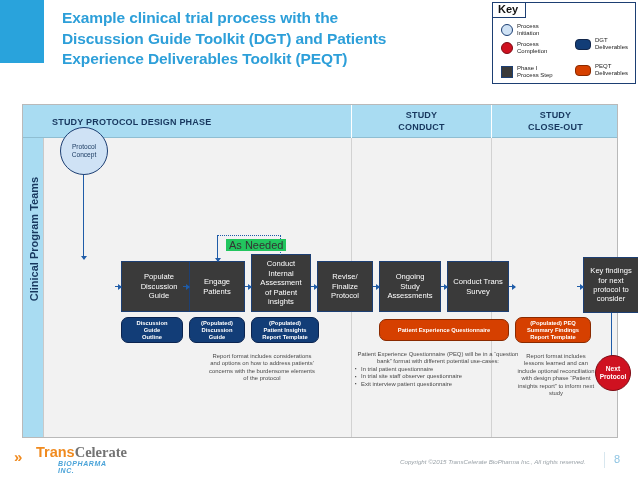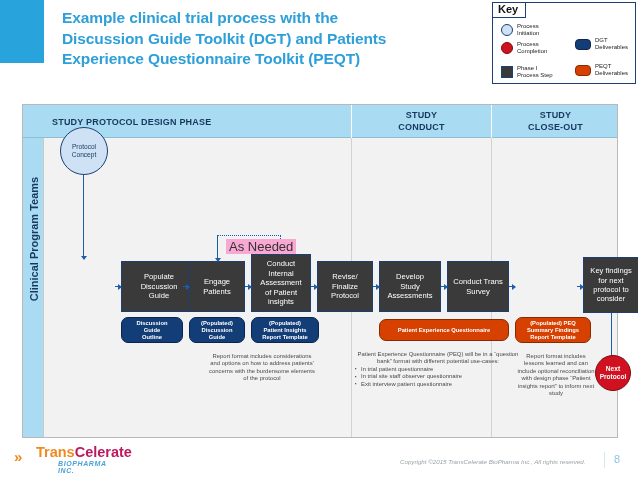--- a/index.html
+++ b/index.html
@@ -95,41 +95,41 @@
   .arw{position:absolute;background:#1f5ca8;height:1.4px;}
   .arw:after{content:"";position:absolute;right:-1px;top:-2.3px;
     border-left:4px solid #1f5ca8;border-top:3px solid transparent;border-bottom:3px solid transparent;}
   .varw{position:absolute;background:#1f5ca8;width:1.4px;}
   .varw:after{content:"";position:absolute;bottom:-1px;left:-2.3px;
     border-top:4px solid #1f5ca8;border-left:3px solid transparent;border-right:3px solid transparent;}
   #asneeded-box{
     position:absolute;border-top:1.4px dotted #1f5ca8;border-left:1.4px dotted #1f5ca8;
     border-right:1.4px dotted #1f5ca8;box-sizing:border-box;
   }
-  #asneeded-label{position:absolute;font-size:13px;color:#333;background:#f9a8d4;padding:0 3px;white-space:nowrap;}
+  #asneeded-label{position:absolute;font-size:11px;color:#333;background:#22c55e;padding:0 3px;white-space:nowrap;}
   
   #footer{position:absolute;left:0;top:441px;width:638px;height:37px;background:#ffffff;}
   #logo{position:absolute;left:14px;top:3px;}
   #logo-chev{position:absolute;left:0;top:4px;font-size:15px;color:#f08a1e;font-weight:bold;letter-spacing:-4px;}
   #logo-main{position:absolute;left:22px;top:0px;font-size:14.5px;font-weight:bold;white-space:nowrap;}
-  #logo-trans{color:#f08a1e;} #logo-celerate{color:#be185d;}
+  #logo-trans{color:#f08a1e;} #logo-celerate{color:#737373;font-family:Liberation Serif, serif;}
   #logo-sub{position:absolute;left:44px;top:16px;font-size:7px;font-weight:bold;font-style:italic;color:#4aa3d8;letter-spacing:.6px;}
   #copyright{position:absolute;left:400px;top:17px;font-size:6.2px;color:#9aa2a8;font-style:italic;}
   #pagenum{position:absolute;left:614px;top:12px;font-size:11px;color:#8fc5e3;}
   #page-rule{position:absolute;left:604px;top:11px;width:1px;height:16px;background:#d8e7ef;}
 </style>
 </head>
 <body>
 
 <div id="accent-bar"></div>
 
 <div id="slide-title">
   <div>Example clinical trial process with the</div>
   <div>Discussion Guide Toolkit (DGT) and Patients</div>
-  <div>Experience Questionnaire Toolkit (PEQT)</div>
+  <div>Experience Deliverables Toolkit (PEQT)</div>
 </div>
 
 <div id="key-box">
   <div id="key-tab">Key</div>
 
   <div class="key-col" style="left:8px;top:20px;width:72px;">
     <div class="key-item">
       <span class="key-swatch sw-circle" style="background:#cfe2f5;"></span>
       <span class="key-label" style="white-space:pre-line;">Process
 Initiation</span>
@@ -185,21 +185,21 @@
   <div class="pbox" style="left: 166px; top: 156px; width: 56px; height: 51px; white-space: pre-line;">Engage
 Patients</div>
   <div class="pbox" style="left: 228px; top: 149px; width: 60px; height: 58px; white-space: pre-line;">Conduct
 Internal
 Assessment
 of Patient
 insights</div>
   <div class="pbox" style="left: 294px; top: 156px; width: 56px; height: 51px; white-space: pre-line;">Revise/
 Finalize
 Protocol</div>
-  <div class="pbox" style="left: 356px; top: 156px; width: 62px; height: 51px; white-space: pre-line;">Develop
+  <div class="pbox" style="left: 356px; top: 156px; width: 62px; height: 51px; white-space: pre-line;">Ongoing
 Study
 Assessments</div>
   <div class="pbox" style="left: 424px; top: 156px; width: 62px; height: 51px; white-space: pre-line;">Conduct Trans
 Survey</div>
   <div class="pbox" style="left: 560px; top: 152px; width: 56px; height: 56px; white-space: pre-line;">Key findings
 for next
 protocol to
 consider</div>
 
   <div class="arw" style="left:92px;top:181px;width:6px;"></div>

